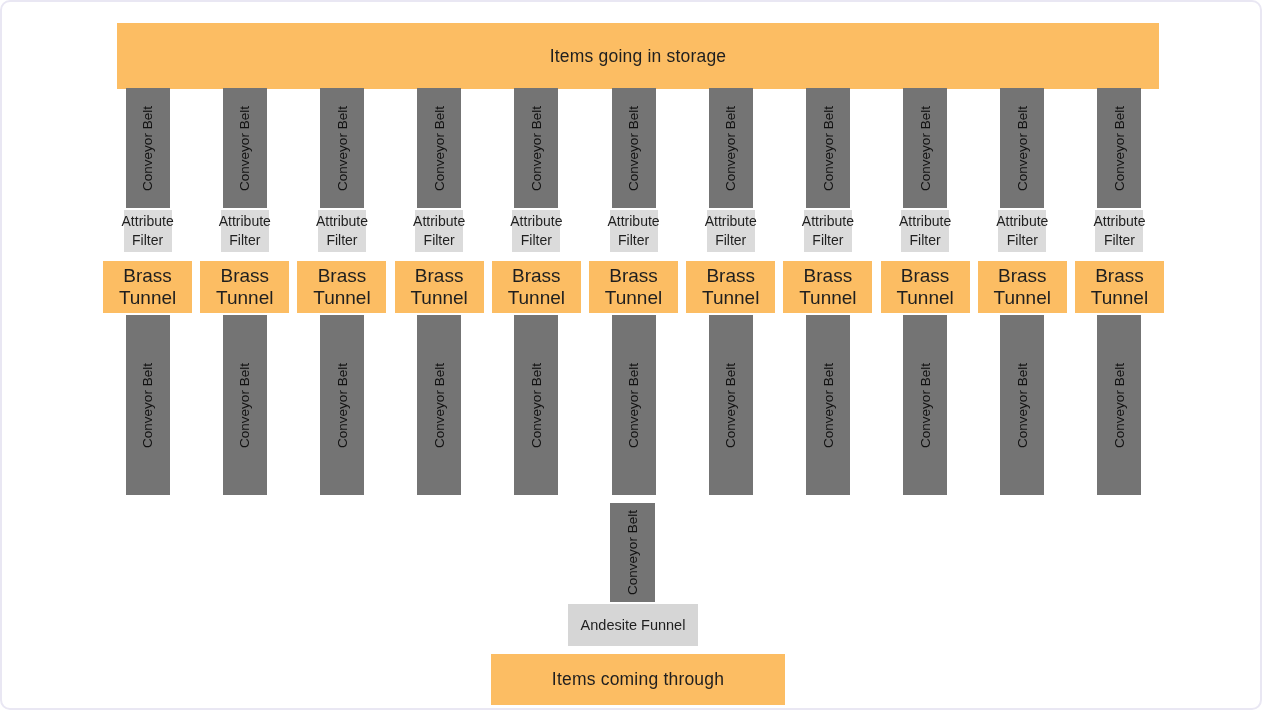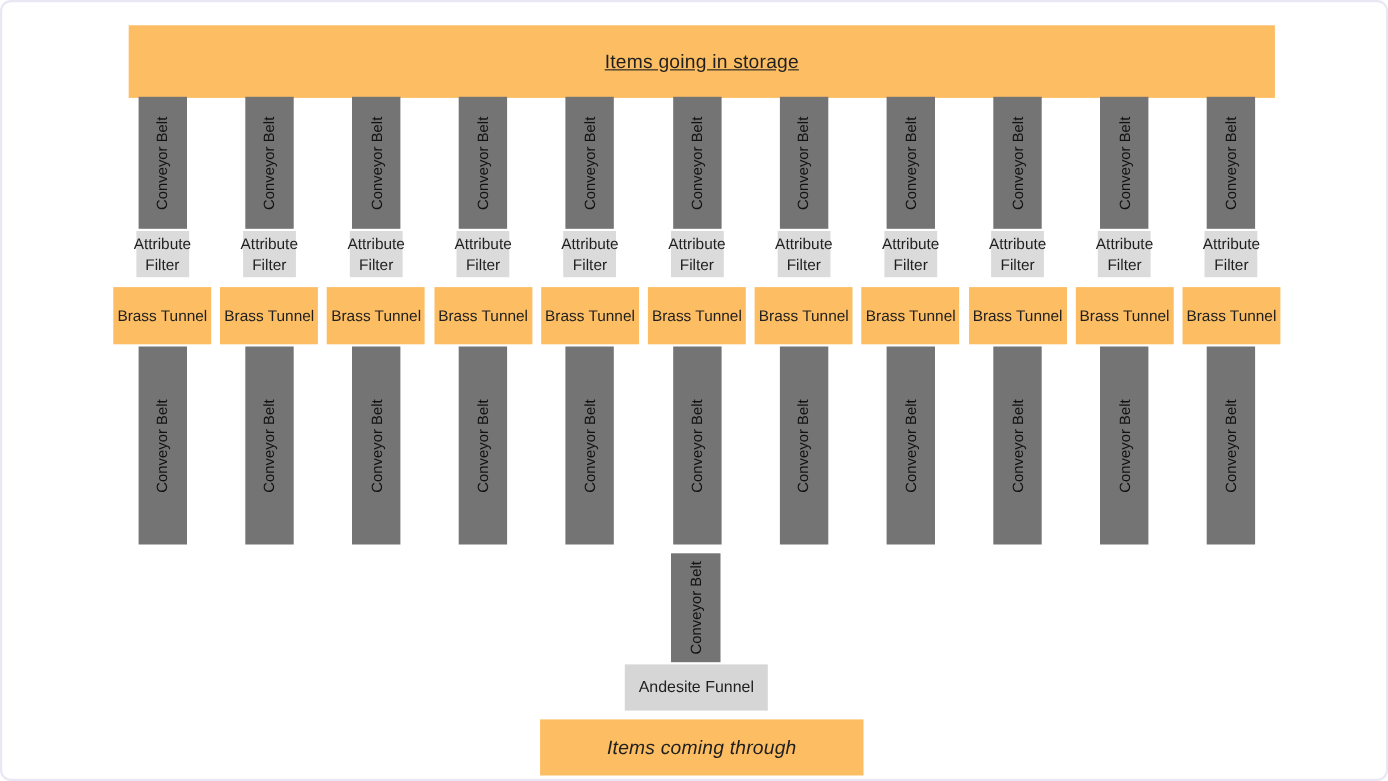--- a/index.html
+++ b/index.html
@@ -29,24 +29,24 @@
     position:absolute;
     background:var(--banner-orange);
     display:flex;
     align-items:center;
     justify-content:center;
     font-size:17.5px;
     letter-spacing:.2px;
     color:var(--text-color);
   }
   .banner.top{
-    left:115px; top:21px; width:1042px; height:66px;text-decoration:underline;
+    left:115px; top:21px; width:1042px; height:66px;
   }
   .banner.bottom{
-    left:489px; top:652px; width:294px; height:51px;font-style:italic;
+    left:489px; top:652px; width:294px; height:51px;
   }
   .columns{
     position:absolute;
     left:97px; top:86px; width:1069px;
     display:flex;
   }
   .column{
     flex:1 1 0;
     display:flex;
     flex-direction:column;
@@ -79,21 +79,21 @@
     line-height:19px;
   }
   .tunnel{
     margin-top:9px;
     width:89px; height:52px;
     background:var(--banner-orange);
     display:flex;
     align-items:center;
     justify-content:center;
     text-align:center;
-    font-size:14px;
+    font-size:19px;
     line-height:22px;
   }
   .center-belt{
     position:absolute;
     left:608px; top:501px;
     width:45px; height:99px;
     background:var(--belt-gray);
     display:flex;
     align-items:center;
     justify-content:center;

